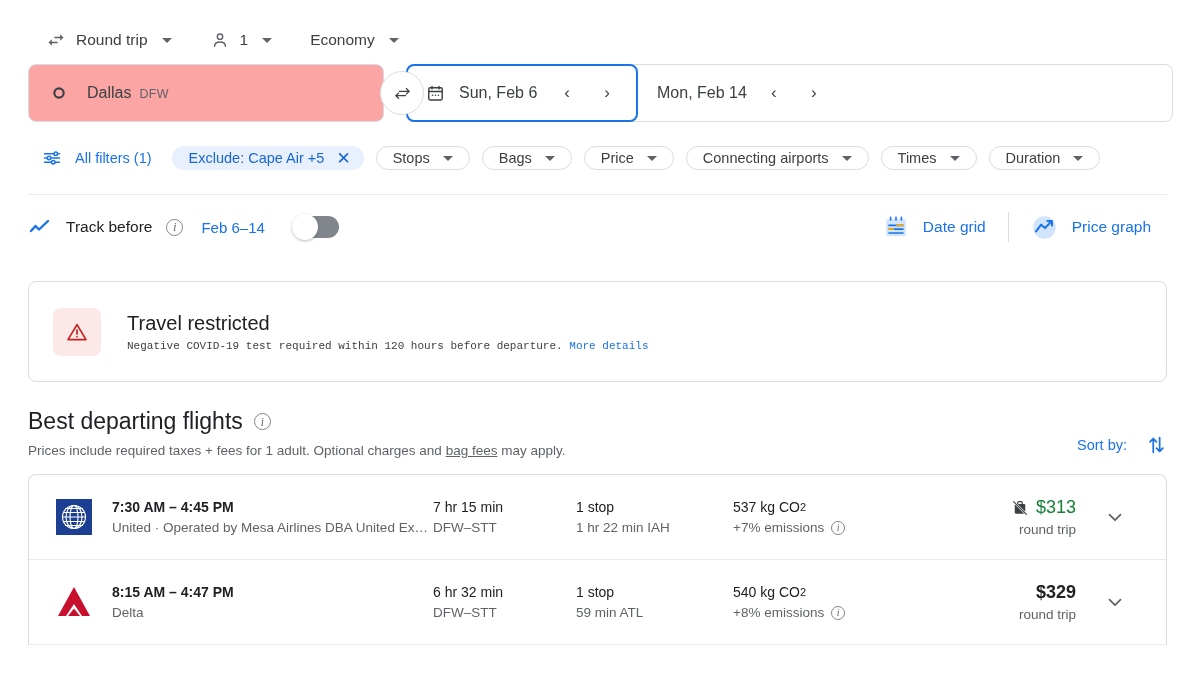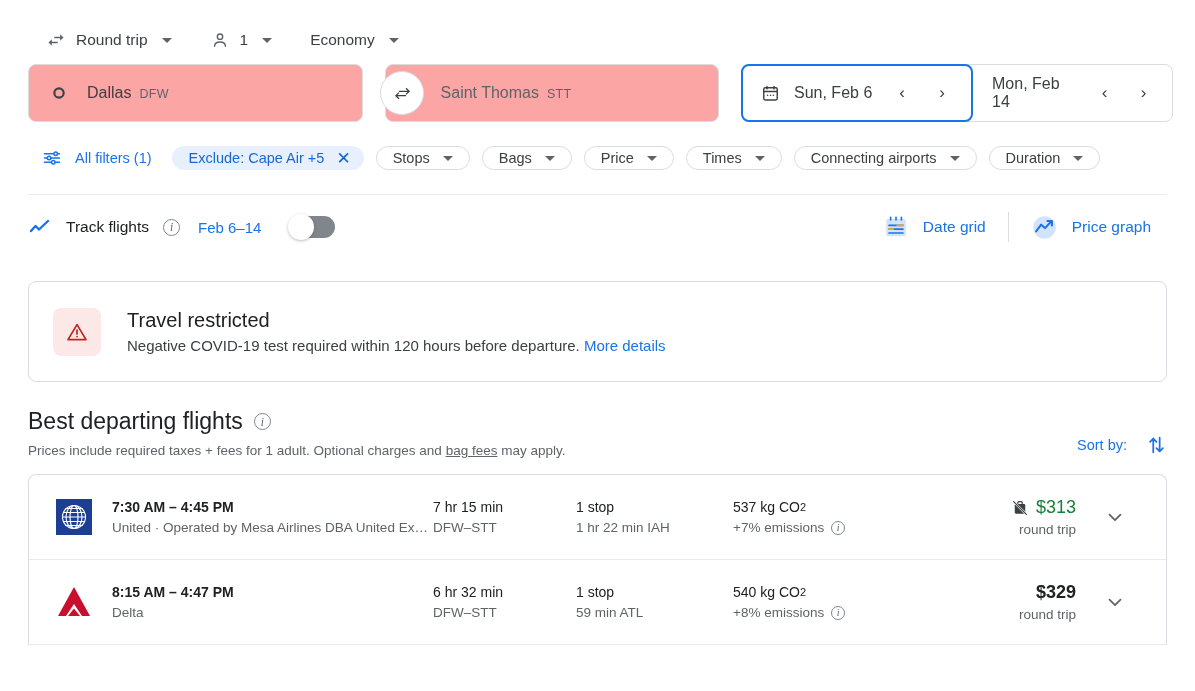--- a/index.html
+++ b/index.html
@@ -139,21 +139,21 @@
     margin: 22px 28px 0 28px;
     border: 1px solid #dadce0; border-radius: 8px;
     display: flex; align-items: center; gap: 26px;
     padding: 22px 24px; height: 101px;
   }
   .warnbox {
     width: 48px; height: 48px; border-radius: 8px; background: #fce8e6;
     display: flex; align-items: center; justify-content: center; flex: 0 0 48px;
   }
   .banner-title { font-size: 20px; color: #202124; font-weight: 400; margin-bottom: 5px; }
-  .banner-sub { font-size: 15px; color: #3c4043; }
+  .banner-sub { font-size: 11px; color: #3c4043; font-family: Liberation Mono, monospace; }
   .banner-sub a { color: #1a73e8; text-decoration: none; cursor: pointer; }
 
   
   .secthead {
     display: flex; align-items: flex-start;
     margin: 26px 28px 0 28px;
   }
   .sect-title-row { display: flex; align-items: center; gap: 11px; }
   .sect-title { font-size: 23px; color: #202124; font-weight: 400; }
   .sect-sub { font-size: 13.5px; color: #5f6368; margin-top: 8px; }
@@ -250,32 +250,20 @@
     </div>
 
     <div class="swapwrap">
       <span class="ico">
         <svg width="19" height="19" viewBox="0 0 24 24" fill="#3c4043">
             <path d="M7.5 8.5h11l-2.6-2.6 1.1-1.1 4.5 4.45-4.5 4.45-1.1-1.1 2.6-2.6h-11zM16.5 15.5h-11l2.6 2.6-1.1 1.1L2.5 14.75 7 10.3l1.1 1.1-2.6 2.6h11z"></path>
           </svg>
       </span>
     </div>
 
-    <div class="fieldbox f-dest">
-      <span class="ico">
-        <svg width="19" height="19" viewBox="0 0 24 24" fill="none" stroke="#3c4043" stroke-width="1.7">
-            <path d="M12 21s6.5-6.1 6.5-11.1A6.5 6.5 0 0 0 5.5 9.9C5.5 14.9 12 21 12 21z"></path>
-            <circle cx="12" cy="9.9" r="2.2" fill="#3c4043" stroke="none"></circle>
-          </svg>
-      </span>
-      <span class="f-place-text dest-text">
-        <span>Saint Thomas</span>
-        <span class="f-code">STT</span>
-      </span>
-    </div>
 
     <div class="dates">
       <div class="date-cell dep">
         <span class="ico">
           <svg width="19" height="19" viewBox="0 0 24 24" fill="none" stroke="#3c4043" stroke-width="1.8">
               <rect x="3.5" y="4.8" width="17" height="15.4" rx="1.8"></rect>
               <path d="M3.5 9.5h17M7.6 3v3.2M16.4 3v3.2" stroke-linecap="round"></path>
               <circle cx="8.3" cy="14.3" r="1" fill="#3c4043" stroke="none"></circle>
               <circle cx="12" cy="14.3" r="1" fill="#3c4043" stroke="none"></circle>
               <circle cx="15.7" cy="14.3" r="1" fill="#3c4043" stroke="none"></circle>
@@ -316,43 +304,43 @@
     </div>
     <div class="chip">
       <span>Bags</span>
       <span class="caret"></span>
     </div>
     <div class="chip">
       <span>Price</span>
       <span class="caret"></span>
     </div>
     <div class="chip">
+      <span>Connecting airports</span>
+      <span class="caret"></span>
+    </div>
+    <div class="chip">
       <span>Times</span>
-      <span class="caret"></span>
-    </div>
-    <div class="chip">
-      <span>Connecting airports</span>
       <span class="caret"></span>
     </div>
     <div class="chip">
       <span>Duration</span>
       <span class="caret"></span>
     </div>
   </div>
 
   <div class="hr"></div>
 
   <div class="trackrow">
     <div class="track-left">
       <span class="ico">
         <svg width="24" height="24" viewBox="0 0 24 24" fill="none" stroke="#1a73e8" stroke-width="2.4" stroke-linecap="round" stroke-linejoin="round">
             <path d="M3 16l4.5-5 3.5 3.5L20 6"></path>
           </svg>
       </span>
-      <span class="track-label">Track flights</span>
+      <span class="track-label">Track before</span>
       <span class="info-i">i</span>
       <span class="track-dates">Feb 6–14</span>
       <span class="toggle">
         <span class="knob"></span>
       </span>
     </div>
     <div class="track-right">
       <div class="gbtn">
         <span class="ico">
           <svg width="26" height="26" viewBox="0 0 24 24">

